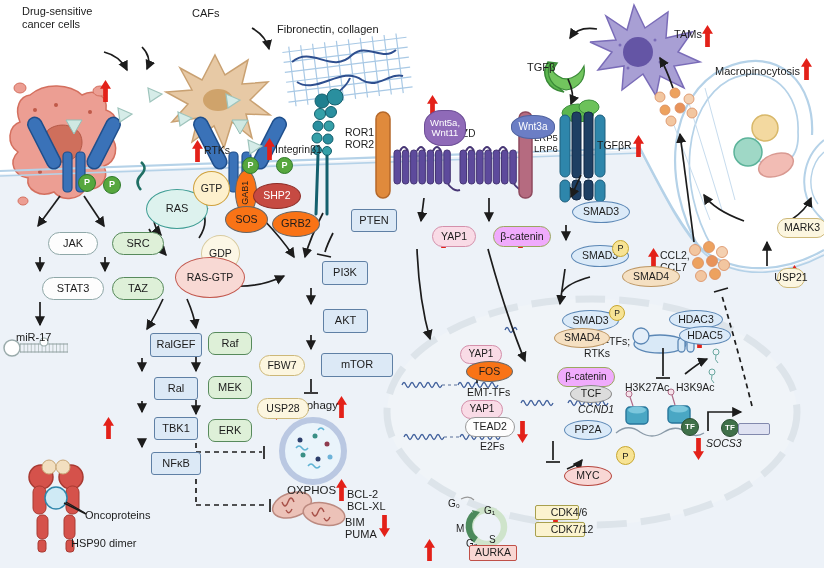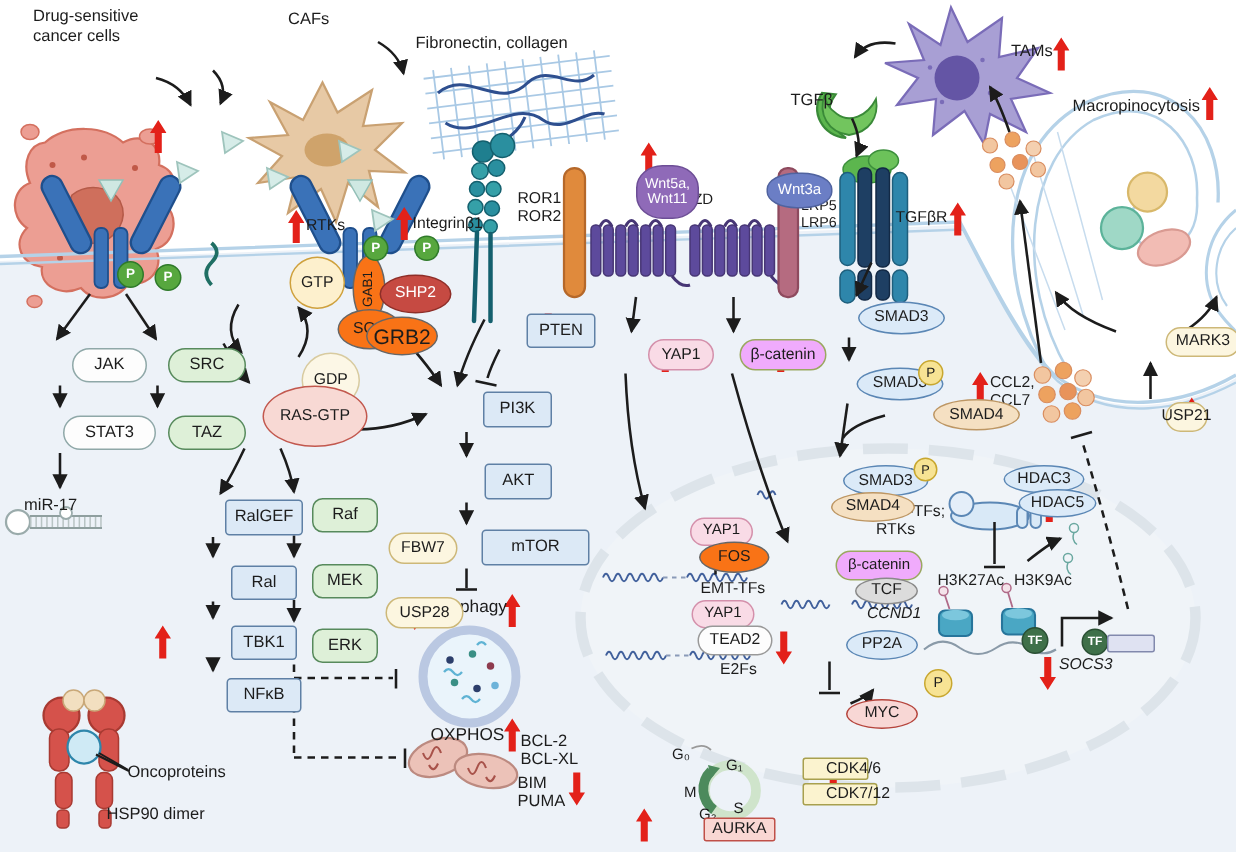--- a/index.html
+++ b/index.html
@@ -434,30 +434,31 @@
 <div class="lbl" style="left:489px;top:534px;font-size:10px">S</div>
 <div class="lbl" style="left:466px;top:538px;font-size:10px">G₂</div>
 <div class="lbl" style="left:456px;top:523px;font-size:10px">M</div>
 <div class="lbl" style="left:85px;top:509px">Oncoproteins</div>
 <div class="lbl" style="left:71px;top:537px">HSP90 dimer</div>
 
 <div class="node pill-white" style="left:14px;top:232px;width:50px;height:23px">JAK</div>
 <div class="node pill-green" style="left:78px;top:232px;width:52px;height:23px">SRC</div>
 <div class="node pill-white" style="left:8px;top:277px;width:62px;height:23px">STAT3</div>
 <div class="node pill-green" style="left:78px;top:277px;width:52px;height:23px">TAZ</div>
+<div class="node oval-teal" style="left:112px;top:189px;width:62px;height:40px">RAS</div>
 <div class="node circ-yellow" style="left:159px;top:171px;width:37px;height:35px;font-size:10.5px">GTP</div>
 <div class="node circ-cream" style="left:167px;top:235px;width:39px;height:37px;font-size:10.5px">GDP</div>
 <div class="node oval-white" style="left:201px;top:170px;width:22px;height:45px"><span class="vtext">GAB1</span></div>
 <div class="node oval-shp2" style="left:219px;top:183px;width:48px;height:26px;font-size:10.5px">SHP2</div>
 <div class="node circ-p" style="left:44px;top:174px;width:18px;height:18px">P</div>
 <div class="node circ-p" style="left:69px;top:176px;width:18px;height:18px">P</div>
 <div class="node circ-p" style="left:208px;top:157px;width:17px;height:17px">P</div>
 <div class="node circ-p" style="left:242px;top:157px;width:17px;height:17px">P</div>
 <div class="node oval-white" style="left:191px;top:206px;width:43px;height:27px;font-size:10.5px">SOS</div>
-<div class="node oval-white" style="left:210px;top:211px;width:48px;height:26px;font-size:14px">GRB2</div>
+<div class="node oval-white" style="left:238px;top:211px;width:48px;height:26px;font-size:11px">GRB2</div>
 <div class="node oval-pink" style="left:141px;top:257px;width:70px;height:41px;font-size:10.5px">RAS-GTP</div>
 <div class="node rect-blue" style="left:317px;top:209px;width:46px;height:23px">PTEN</div>
 <div class="node rect-blue" style="left:288px;top:261px;width:46px;height:24px">PI3K</div>
 <div class="node rect-blue" style="left:289px;top:309px;width:45px;height:24px">AKT</div>
 <div class="node rect-blue" style="left:287px;top:353px;width:72px;height:24px">mTOR</div>
 <div class="node rect-blue" style="left:116px;top:333px;width:52px;height:24px">RalGEF</div>
 <div class="node rect-blue" style="left:120px;top:377px;width:44px;height:23px">Ral</div>
 <div class="node rect-blue" style="left:120px;top:417px;width:44px;height:23px">TBK1</div>
 <div class="node rect-blue" style="left:117px;top:452px;width:50px;height:23px">NFκB</div>
 <div class="node rrect-green" style="left:174px;top:332px;width:44px;height:23px">Raf</div>

